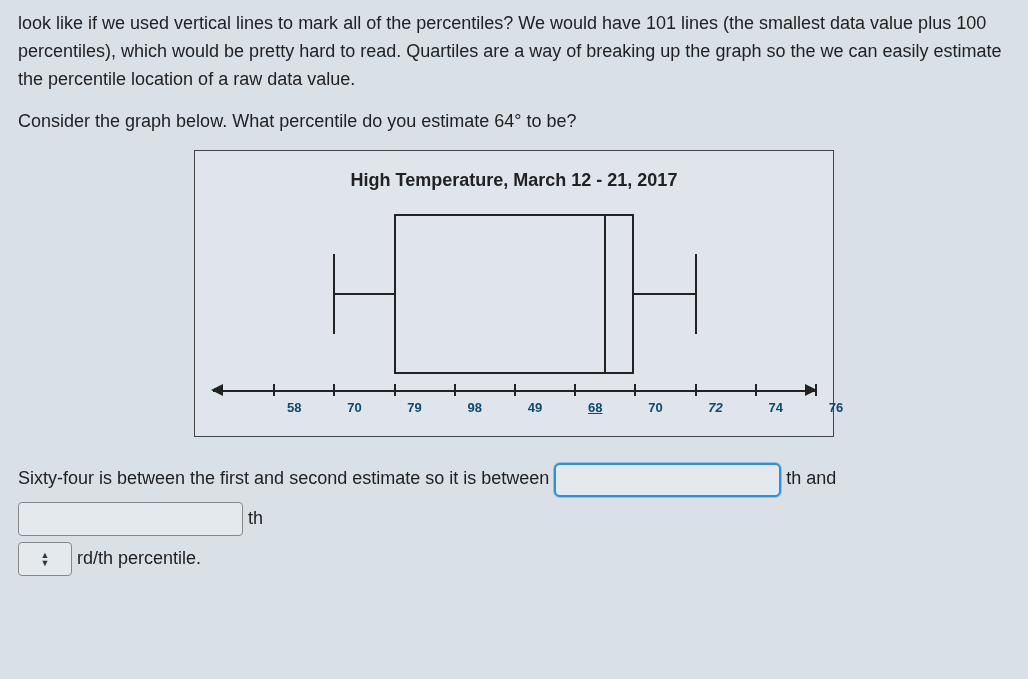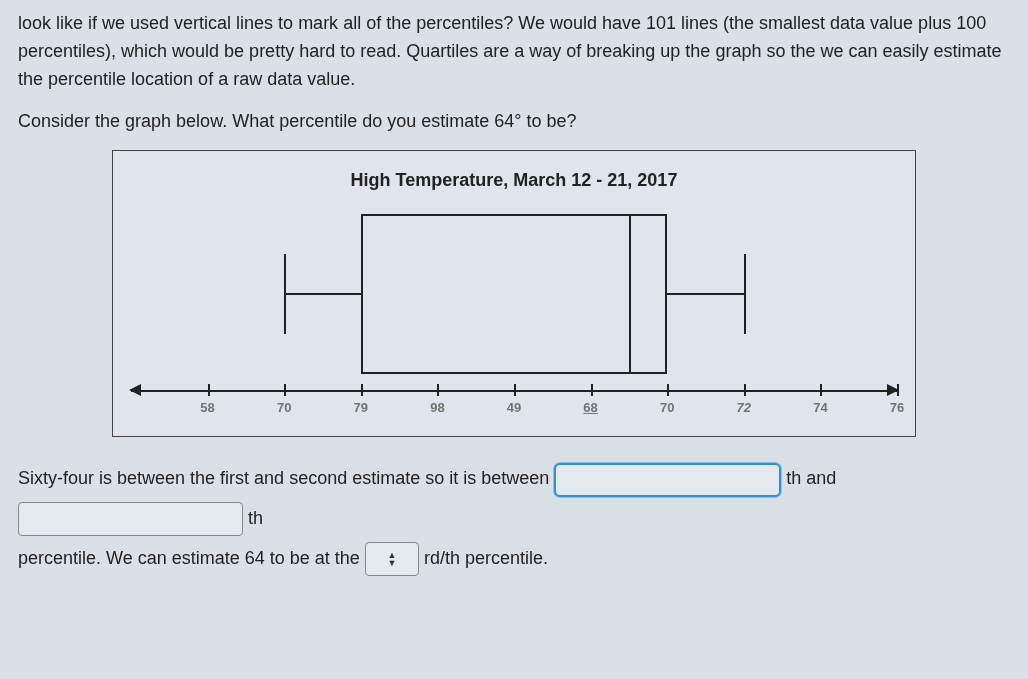--- a/index.html
+++ b/index.html
@@ -10,21 +10,21 @@
     background: #d9e0e6;
     color: #222;
     font-size: 18px;
     line-height: 1.55;
     width: 1028px;
     height: 679px;
     overflow: hidden;
   }
   .para { margin: 0 0 14px 0; }
   .chart-wrap {
-    width: 804px;
+    width: 640px;
     margin: 10px auto 22px auto;
     border: 1.5px solid #444;
     background: #dfe5ea;
     padding: 10px 18px 8px 18px;
     position: relative;
   }
   .chart-title {
     text-align: center;
     font-weight: 700;
     font-size: 18px;
@@ -81,21 +81,22 @@
     width: 0;
     height: 12px;
     border-left: 2px solid #222;
   }
   .tick-label {
     position: absolute;
     top: 18px;
     font-size: 13px;
     font-weight: 600;
     transform: translateX(-50%);
-    color: #737373;
+    color: #0c4a6e;
+    margin-left: 21px;
   }
   .arrow-left, .arrow-right {
     position: absolute;
     top: 10px;
     width: 0; height: 0;
     border-top: 6px solid transparent;
     border-bottom: 6px solid transparent;
     transform: translateY(-50%);
   }
   .arrow-left { left: -2px; border-right: 12px solid #222; }
@@ -192,21 +193,20 @@
   </div>
 </div>
 
 <div class="fill-sentence">
   <span>Sixty-four is between the first and second estimate so it is between</span>
   <input type="text" class="blank focused" value="" style="">
   <span>th and</span>
   <input type="text" class="blank" value="" style="">
   <span>th</span>
   <br>
-  <span>percentile. We can estimate 64 to be at the</span>
   <span class="select-wrap">
     <span class="stepper">
       <span>▲</span>
         <span>▼</span>
     </span>
   </span>
   <span>rd/th percentile.</span>
 </div>
 
 </body></html>

